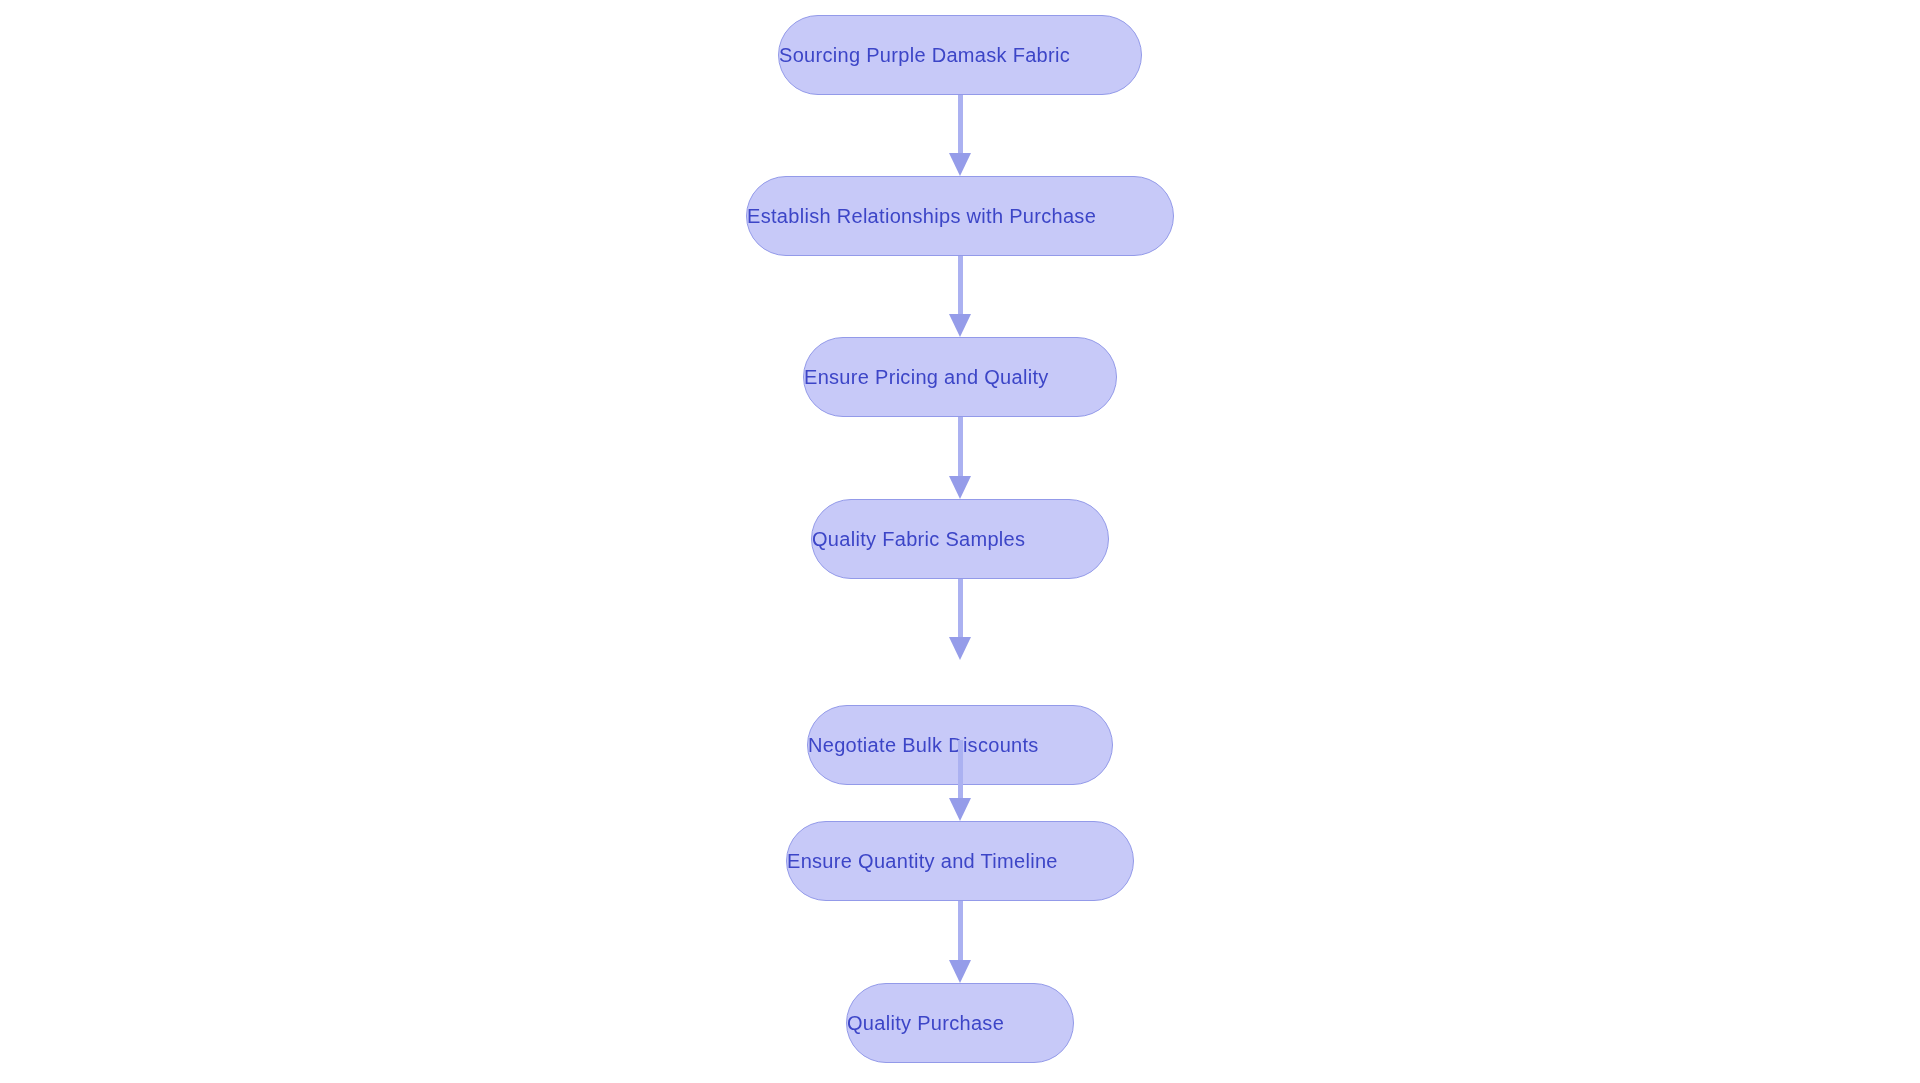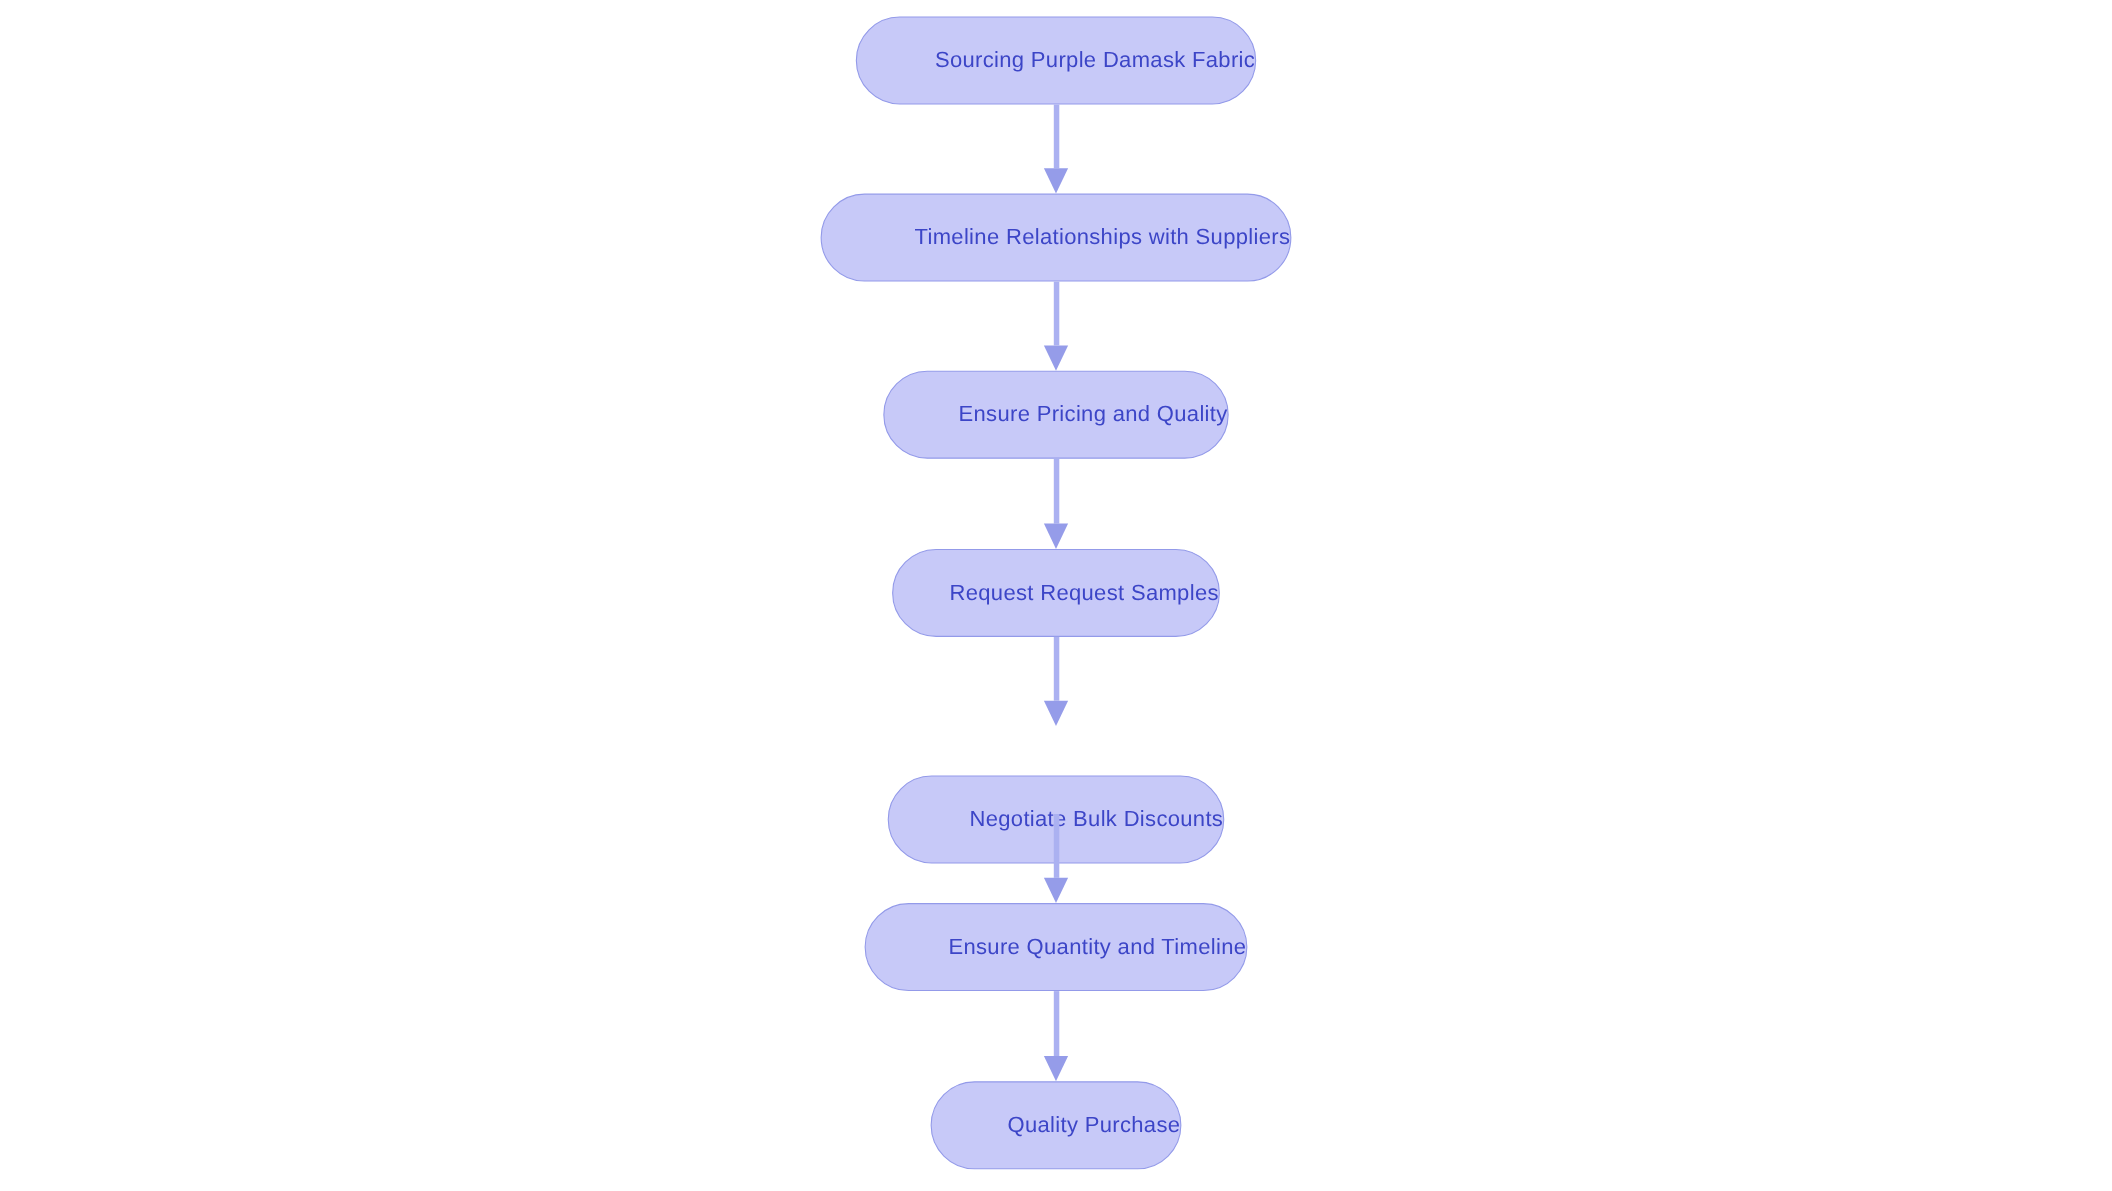--- a/index.html
+++ b/index.html
@@ -16,21 +16,21 @@
   }
   .node {
     position: absolute;
     height: 80px;
     border-radius: 40px;
     background: var(--node-fill, #c7c9f8);
     border: 1.5px solid var(--node-border, #939ae9);
     box-sizing: border-box;
     display: flex;
     align-items: center;
-    justify-content: flex-end;
+    justify-content: flex-start;
     text-align: center;
   }
   .node-label {
     color: var(--node-text, #3c45c7);
     font-size: 20px;
     letter-spacing: 0.3px;
     white-space: nowrap;
   }
   .n1 { top: 15px;  left: 778px; width: 364px; }
   .n2 { top: 176px; left: 746px; width: 428px; }
@@ -76,39 +76,39 @@
   <div class="node n1">
     <span class="node-label">Sourcing Purple Damask Fabric</span>
   </div>
 
   <div class="arrow a1">
     <div class="arrow-line"></div>
     <div class="arrow-head"></div>
   </div>
 
   <div class="node n2">
-    <span class="node-label">Timeline Relationships with Suppliers</span>
+    <span class="node-label">Establish Relationships with Purchase</span>
   </div>
 
   <div class="arrow a2">
     <div class="arrow-line"></div>
     <div class="arrow-head"></div>
   </div>
 
   <div class="node n3">
     <span class="node-label">Ensure Pricing and Quality</span>
   </div>
 
   <div class="arrow a3">
     <div class="arrow-line"></div>
     <div class="arrow-head"></div>
   </div>
 
   <div class="node n4">
-    <span class="node-label">Request Request Samples</span>
+    <span class="node-label">Quality Fabric Samples</span>
   </div>
 
   <div class="arrow a4">
     <div class="arrow-line"></div>
     <div class="arrow-head"></div>
   </div>
 
   <div class="node n5">
     <span class="node-label">Negotiate Bulk Discounts</span>
   </div>

